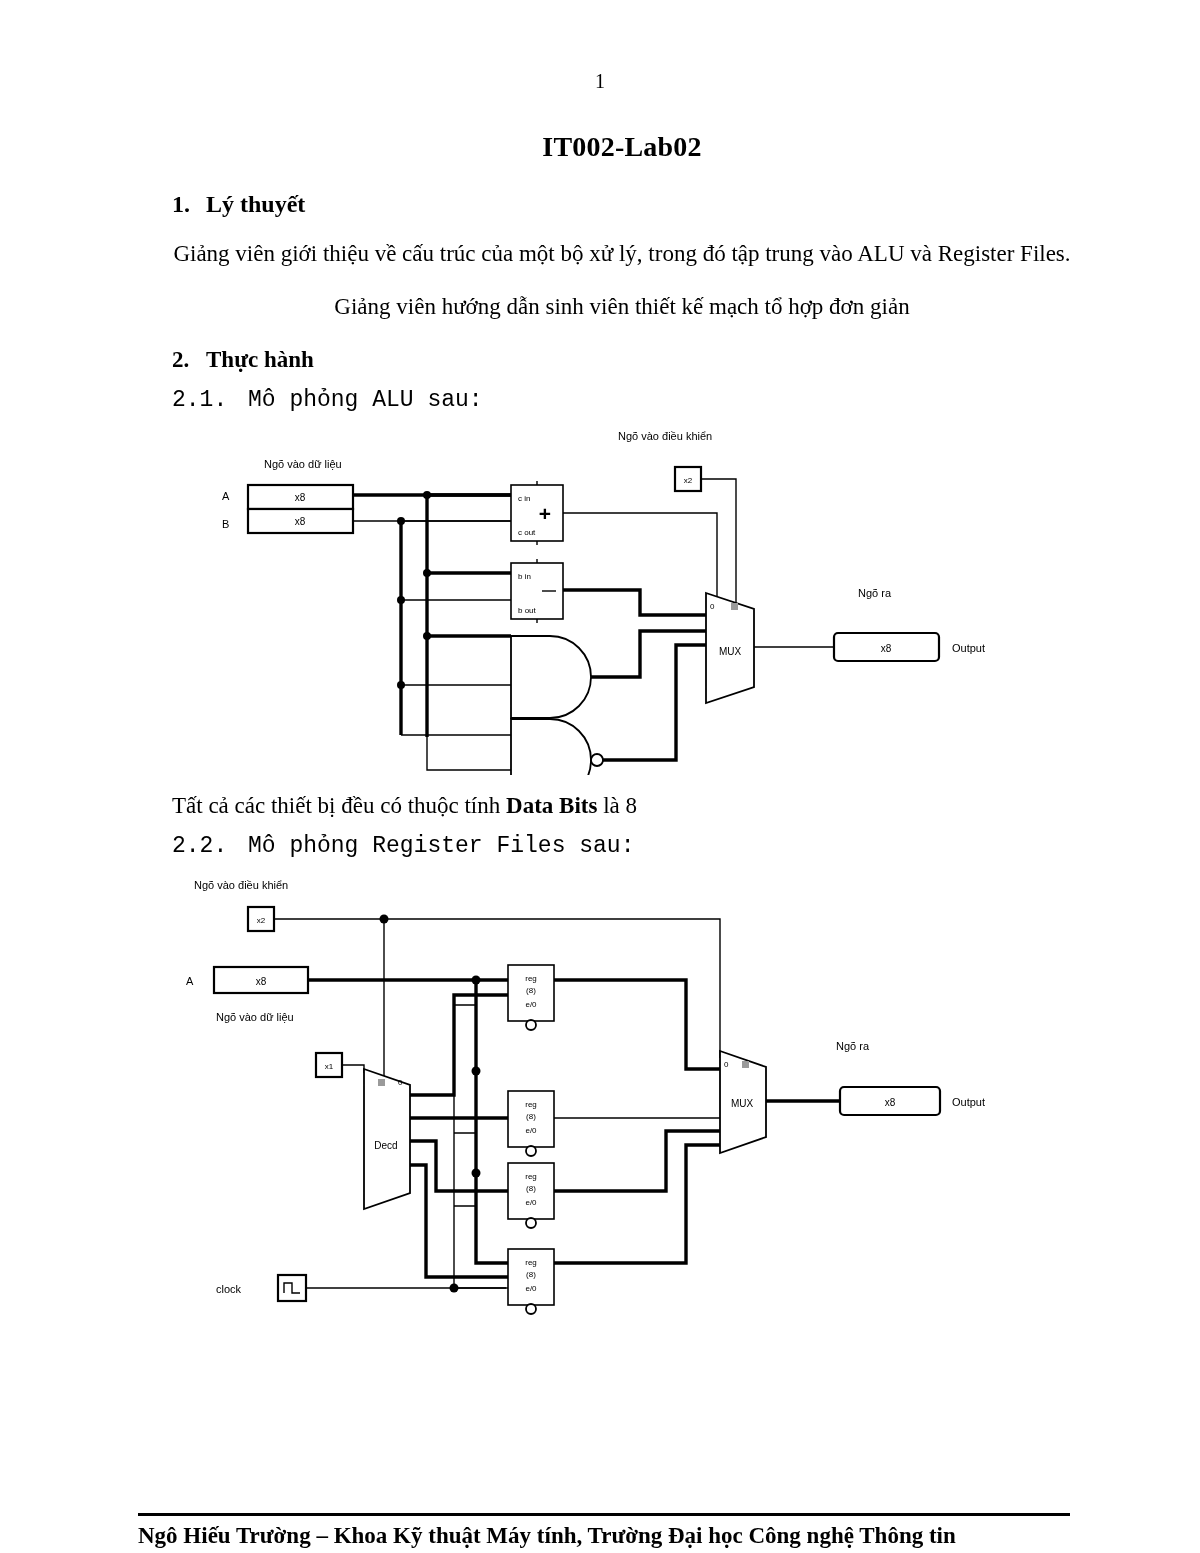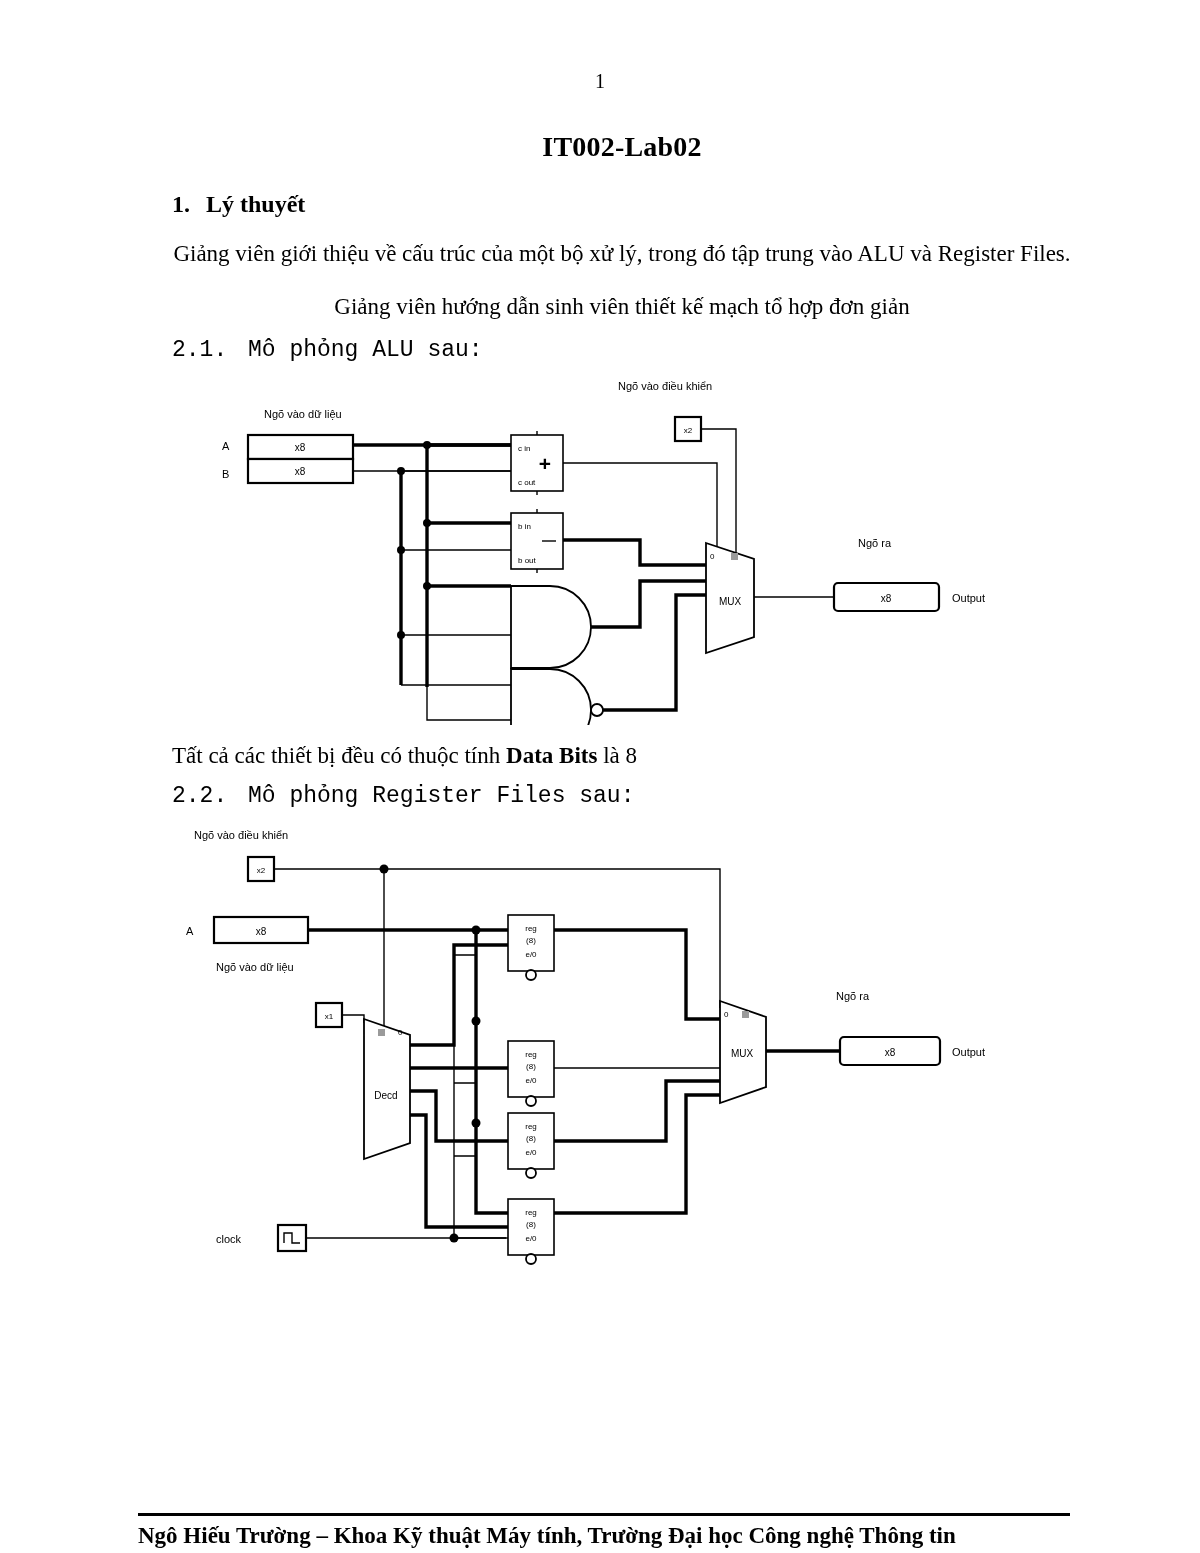--- a/index.html
+++ b/index.html
@@ -131,20 +131,23 @@
     <h1 class="doc-title">IT002-Lab02</h1>
 
     <div class="h1">
       <span class="num">1.</span><span>Lý thuyết</span>
     </div>
 
     <p class="para">Giảng viên giới thiệu về cấu trúc của một bộ xử lý, trong đó tập trung vào ALU và Register Files.</p>
 
     <p class="para">Giảng viên hướng dẫn sinh viên thiết kế mạch tổ hợp đơn giản</p>
 
+    <div class="h2">
+      <span class="num">2.</span><span>Thực hành</span>
+    </div>
 
     <div class="sub">
       <span class="num">2.1.</span><span>Mô phỏng ALU sau:</span>
     </div>
 
     <div class="figure-wrap fig1">
       <svg width="810" height="352" viewBox="0 0 810 352">
 
         <text class="dlabel" x="44" y="45">Ngõ vào dữ liệu</text>
         <text class="dlabel" x="398" y="17">Ngõ vào điều khiển</text>

